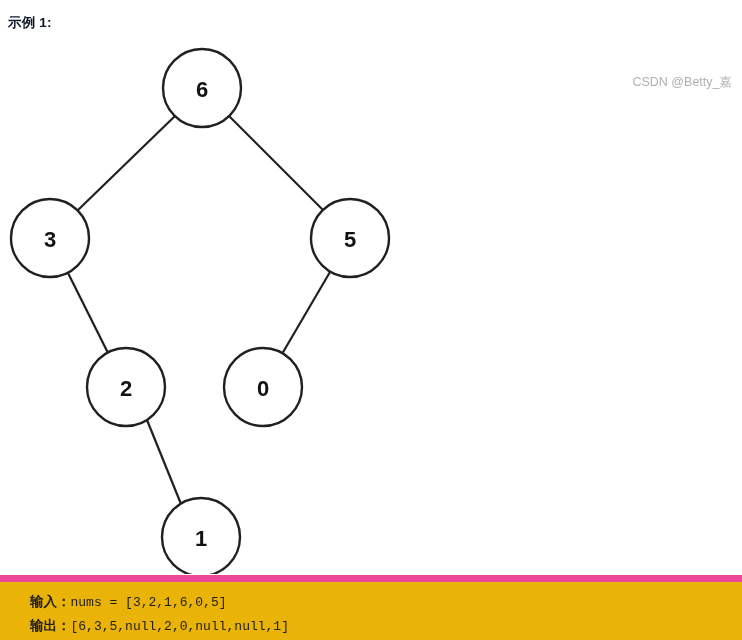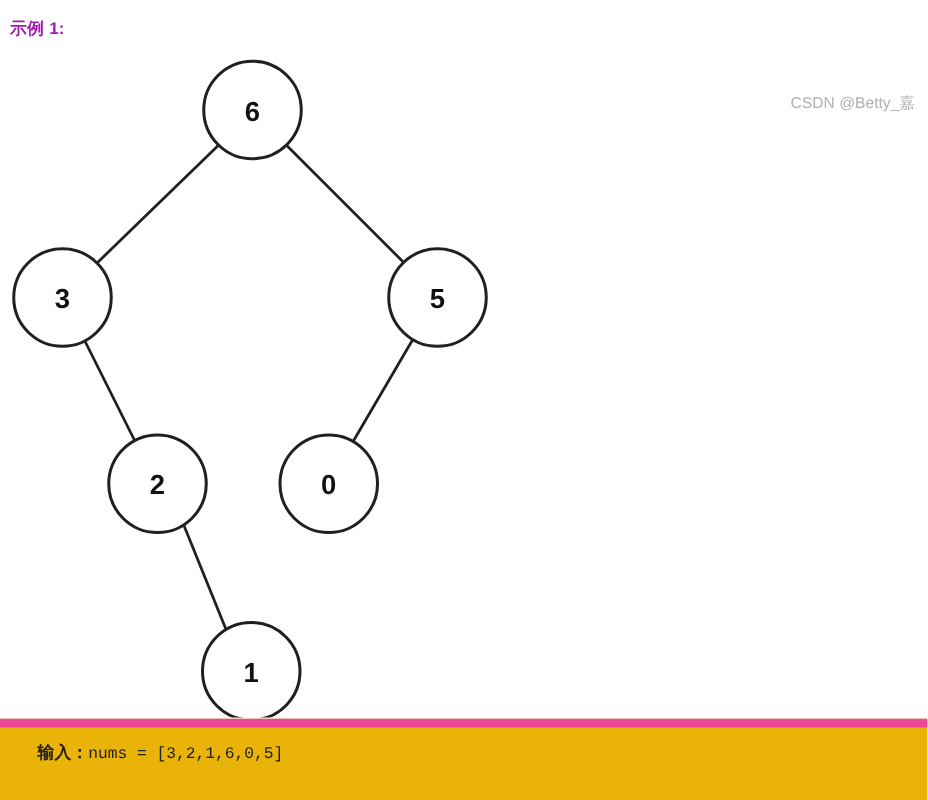--- a/index.html
+++ b/index.html
@@ -14,21 +14,21 @@
     color: #1a1a1a;
     position: relative;
     overflow: hidden;
   }
   .example-label {
     position: absolute;
     left: 8px;
     top: 14px;
     font-size: 13.5px;
     font-weight: bold;
-    color: #a21caf;
+    color: #0f172a;
     letter-spacing: 0.2px;
   }
   .tree-area {
     position: absolute;
     left: 0;
     top: 34px;
     width: 742px;
     height: 540px;
   }
   .tree-svg {
@@ -130,13 +130,16 @@
       </g>
     </g>
   </svg>
   <div class="watermark">CSDN @Betty_嘉</div>
 </div>
 
 <div class="io-panel">
   <div class="io-line first">
     <span class="io-key">输入：</span><span class="io-val">nums = [3,2,1,6,0,5]</span>
   </div>
+  <div class="io-line second">
+    <span class="io-key">输出：</span><span class="io-val">[6,3,5,null,2,0,null,null,1]</span>
+  </div>
 </div>
 
 </body></html>

